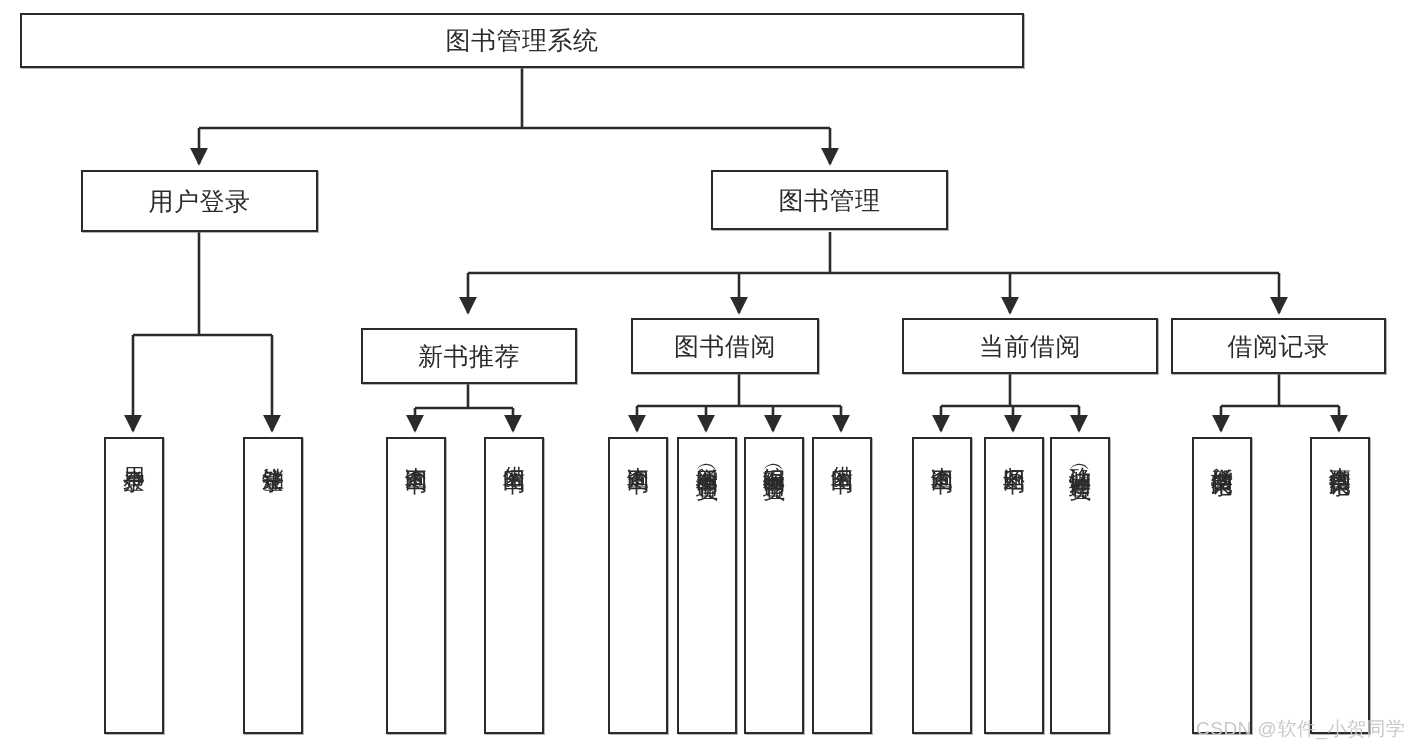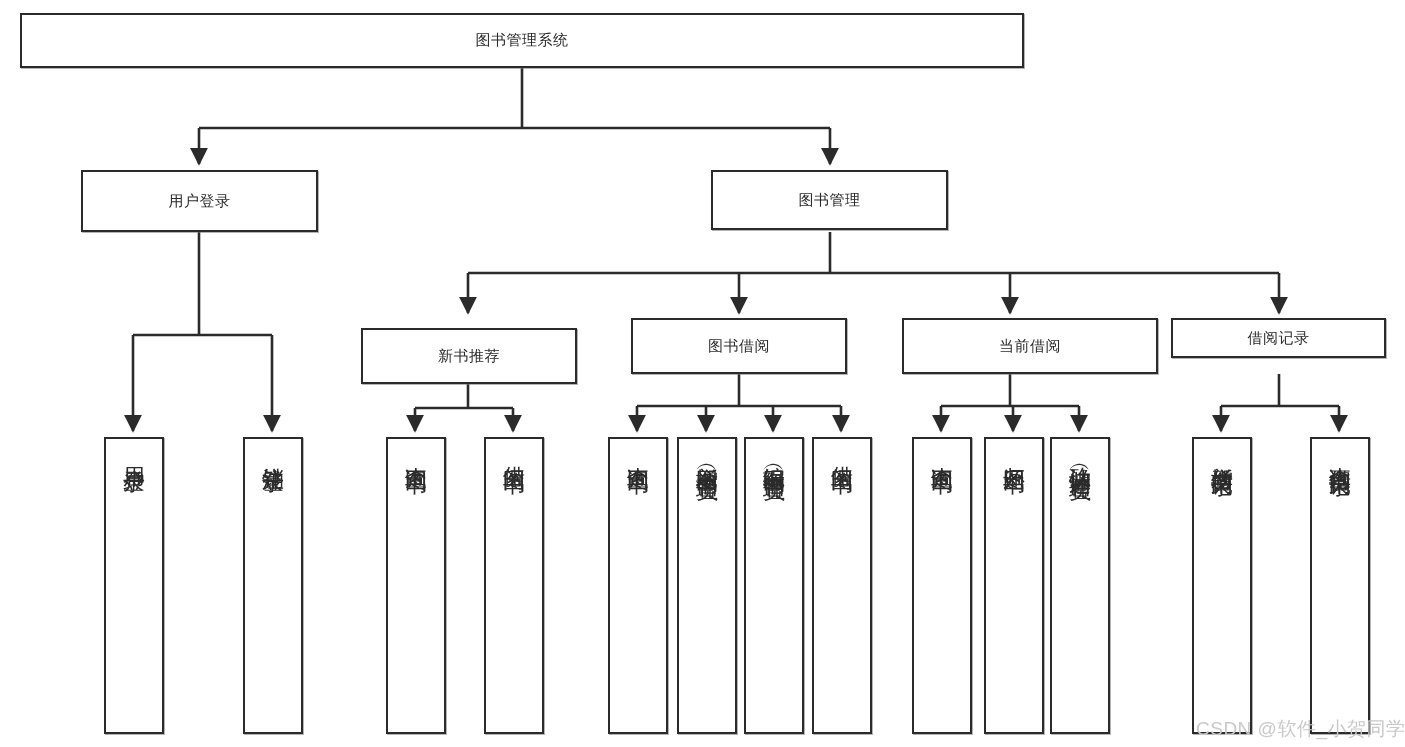--- a/index.html
+++ b/index.html
@@ -37,21 +37,21 @@
     color: #2b2b2b;
     box-shadow: 1px 1px 0 rgba(120,120,120,0.55);
   }
   .node .label {
     display: block;
     line-height: 1.08;
     letter-spacing: 0.5px;
     white-space: nowrap;
   }
   .node.horizontal .label {
-    font-size: 15px;
+    font-size: 25px;
   }
   .node.vertical {
     align-items: flex-start;
     padding-top: 10px;
   }
   .node.vertical .label {
     writing-mode: vertical-rl;
     text-orientation: upright;
     font-size: 22px;
     letter-spacing: 2px;
@@ -131,27 +131,27 @@
   <div class="node horizontal" style="left: 81px; top: 170px; width: 237px; height: 62px;">
     <span class="label">用户登录</span>
   </div>
   <div class="node horizontal" style="left: 711px; top: 170px; width: 237px; height: 60px;">
     <span class="label">图书管理</span>
   </div>
 
   <div class="node horizontal" style="left: 361px; top: 328px; width: 216px; height: 56px;">
     <span class="label">新书推荐</span>
   </div>
-  <div class="node horizontal" style="left: 631px; top: 318px; width: 216px; height: 56px;">
+  <div class="node horizontal" style="left: 631px; top: 318px; width: 188px; height: 56px;">
     <span class="label">图书借阅</span>
   </div>
   <div class="node horizontal" style="left: 902px; top: 318px; width: 256px; height: 56px;">
     <span class="label">当前借阅</span>
   </div>
-  <div class="node horizontal" style="left: 1171px; top: 318px; width: 215px; height: 40px;">
+  <div class="node horizontal" style="left: 1171px; top: 318px; width: 215px; height: 56px;">
     <span class="label">借阅记录</span>
   </div>
 
   <div class="node vertical" style="left: 104px; top: 437px; width: 60px; height: 297px;">
     <span class="label">用户登录</span>
   </div>
   <div class="node vertical" style="left: 243px; top: 437px; width: 60px; height: 297px;">
     <span class="label">注销登录</span>
   </div>
 

